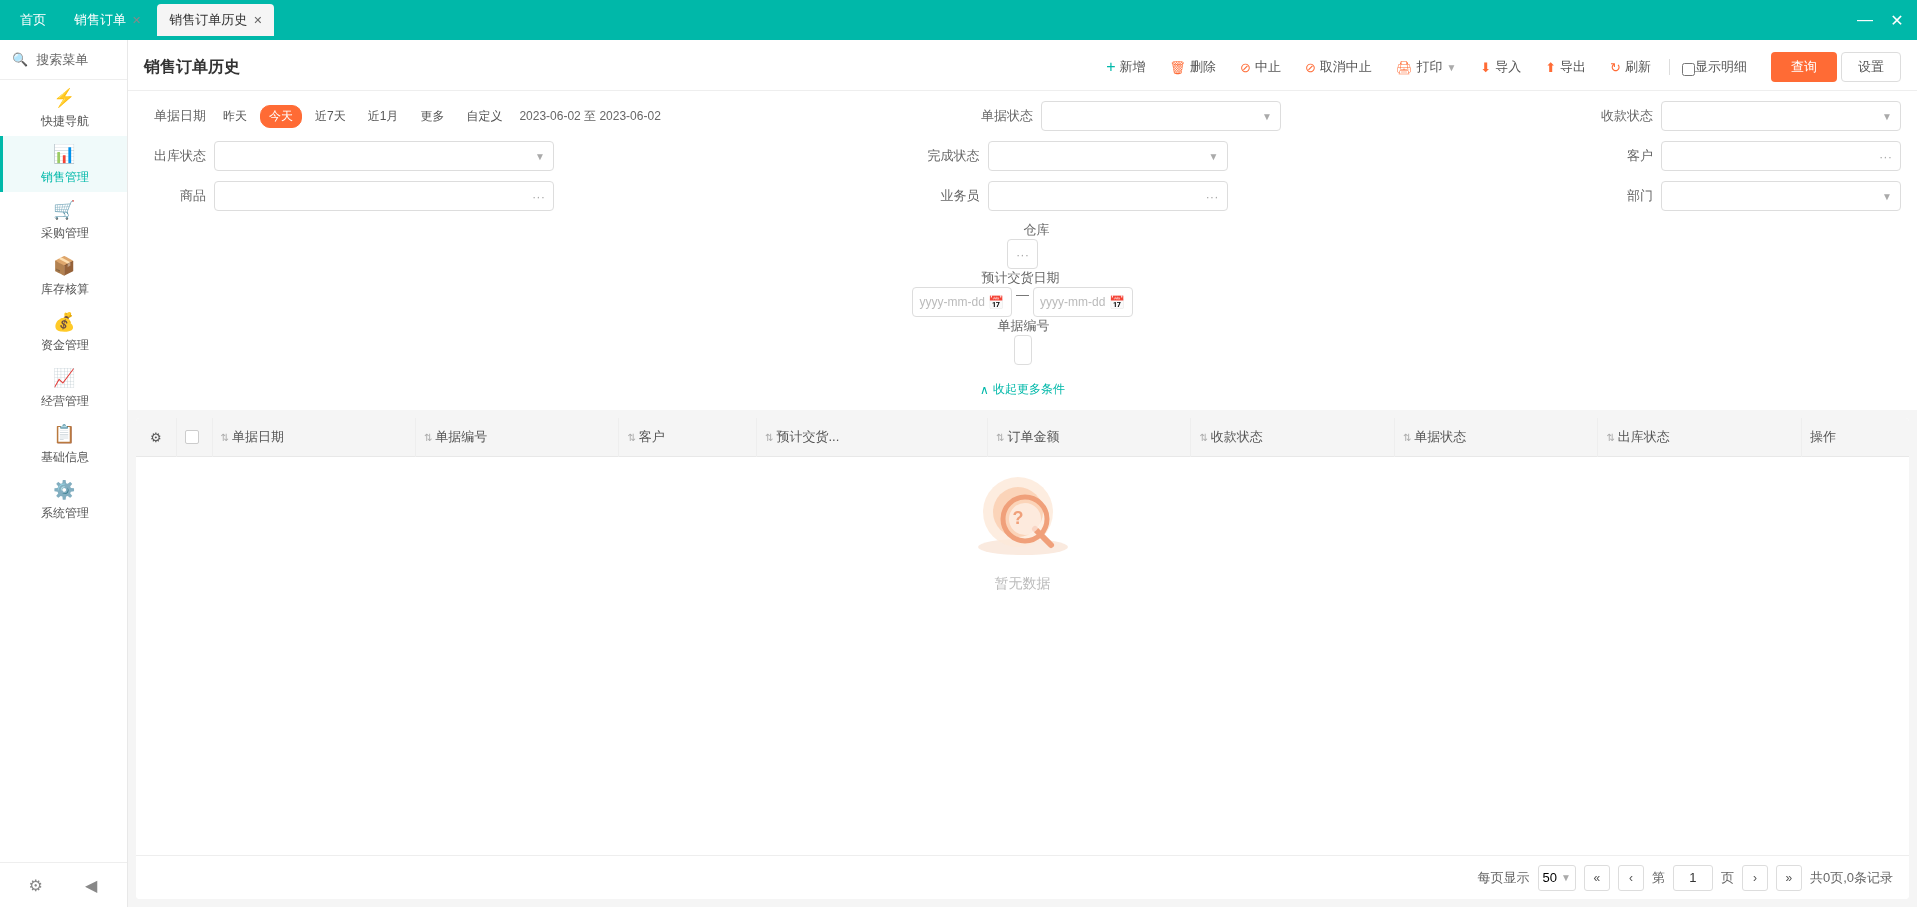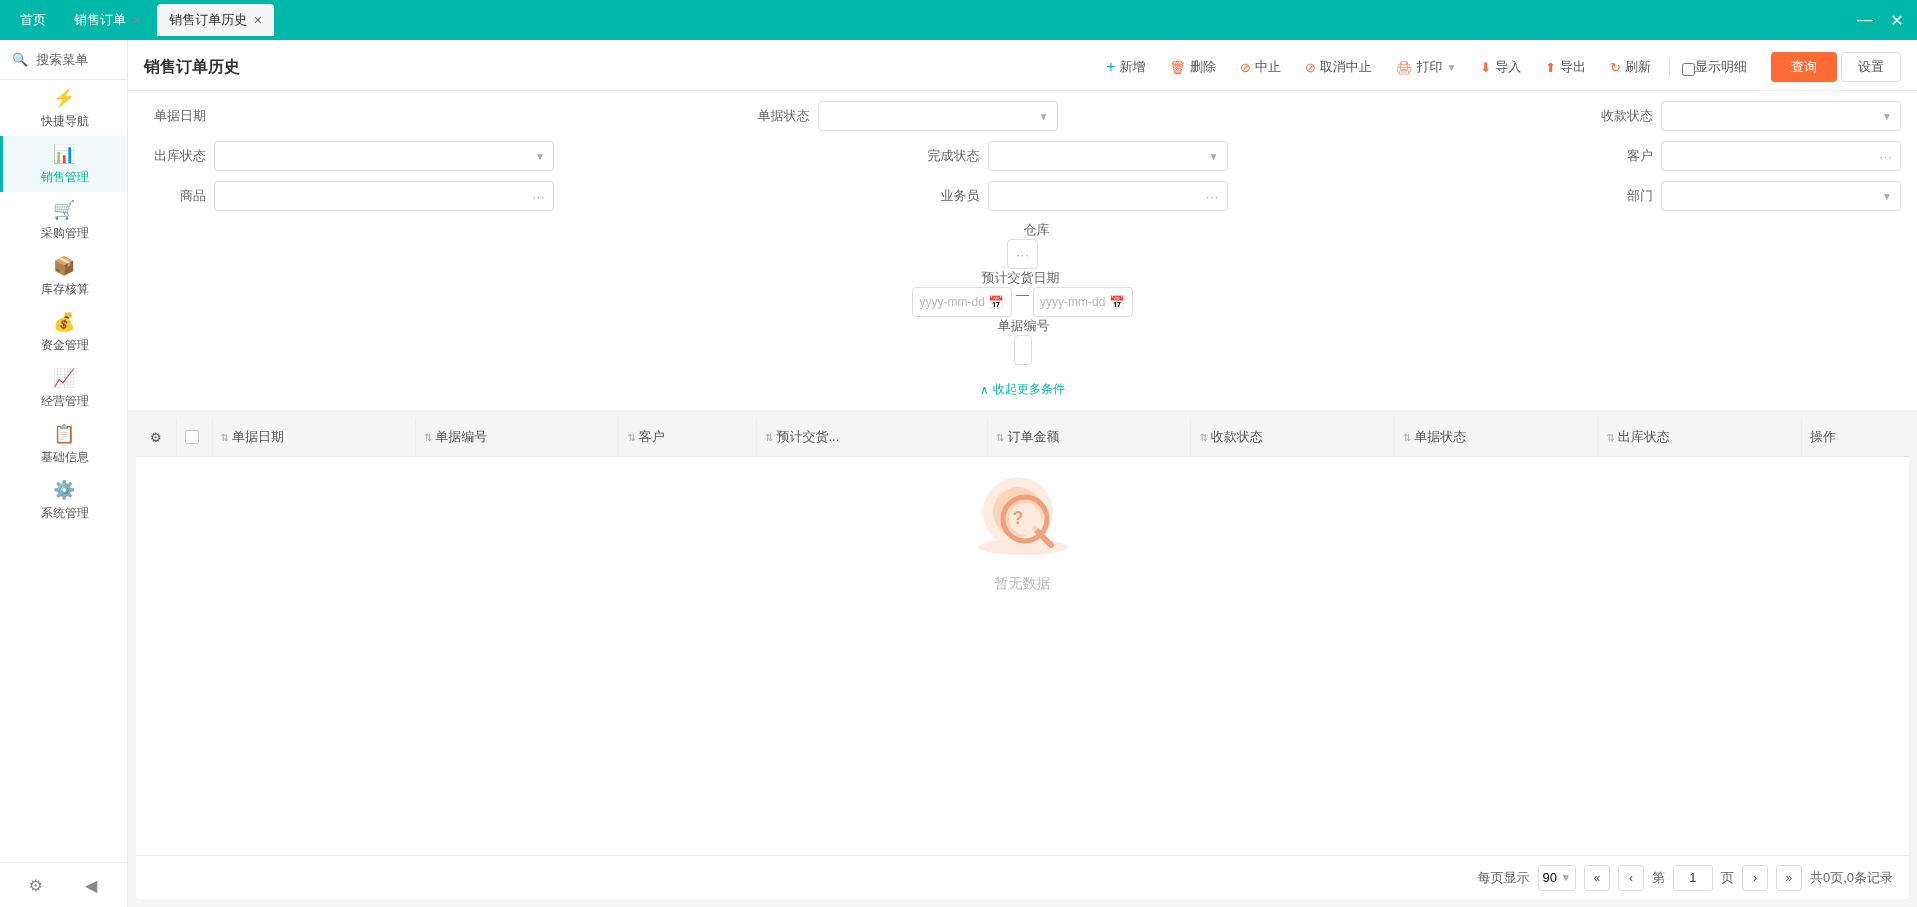--- a/index.html
+++ b/index.html
@@ -196,20 +196,31 @@
           <button class="btn-query">查询</button>
           <button class="btn-settings">设置</button>
         </div>
       </div>
     </div>
 
     <div class="filter-section">
 
       <div class="filter-row" style="margin-bottom:10px; display:flex; align-items:center;">
         <div class="filter-item-label" style="width:70px; flex-shrink:0; text-align:right; padding-right:8px; color:#666;">单据日期</div>
+        <div style="display:flex; align-items:center; gap:4px; flex: 0 0 auto;">
+          <div class="date-tabs">
+            <span class="date-tab">昨天</span>
+            <span class="date-tab active">今天</span>
+            <span class="date-tab">近7天</span>
+            <span class="date-tab">近1月</span>
+            <span class="date-tab">更多</span>
+            <span class="date-tab">自定义</span>
+          </div>
+          <span class="date-range">2023-06-02 至 2023-06-02</span>
+        </div>
         <div style="flex:1; min-width:0;"></div>
         <div class="filter-item-label" style="width:70px; flex-shrink:0; text-align:right; padding-right:8px; color:#666;">单据状态</div>
         <div style="flex:1; max-width:240px;">
           <div class="filter-select">
             <span style="color:#bbb;"></span>
             <span style="color:#aaa; font-size:10px;">▼</span>
           </div>
         </div>
         <div style="flex:1; min-width:0;"></div>
         <div class="filter-item-label" style="width:70px; flex-shrink:0; text-align:right; padding-right:8px; color:#666;">收款状态</div>
@@ -390,21 +401,21 @@
 
             <text x="55" y="67" font-size="18" fill="#f0a07a" font-weight="bold" text-anchor="middle">?</text>
           </svg>
           <span style="color:#bbb; font-size:14px; margin-top:8px;">暂无数据</span>
         </div>
       </div>
 
       <div class="pagination">
         <span class="page-size-label">每页显示</span>
         <div class="page-size-select">
-          <span>90</span>
+          <span>50</span>
           <span style="color:#aaa; font-size:10px;">▼</span>
         </div>
         <div class="page-nav-btn">
           <span>«</span>
         </div>
         <div class="page-nav-btn">
           <span>‹</span>
         </div>
         <span class="page-label">第</span>
         <div class="page-input">

